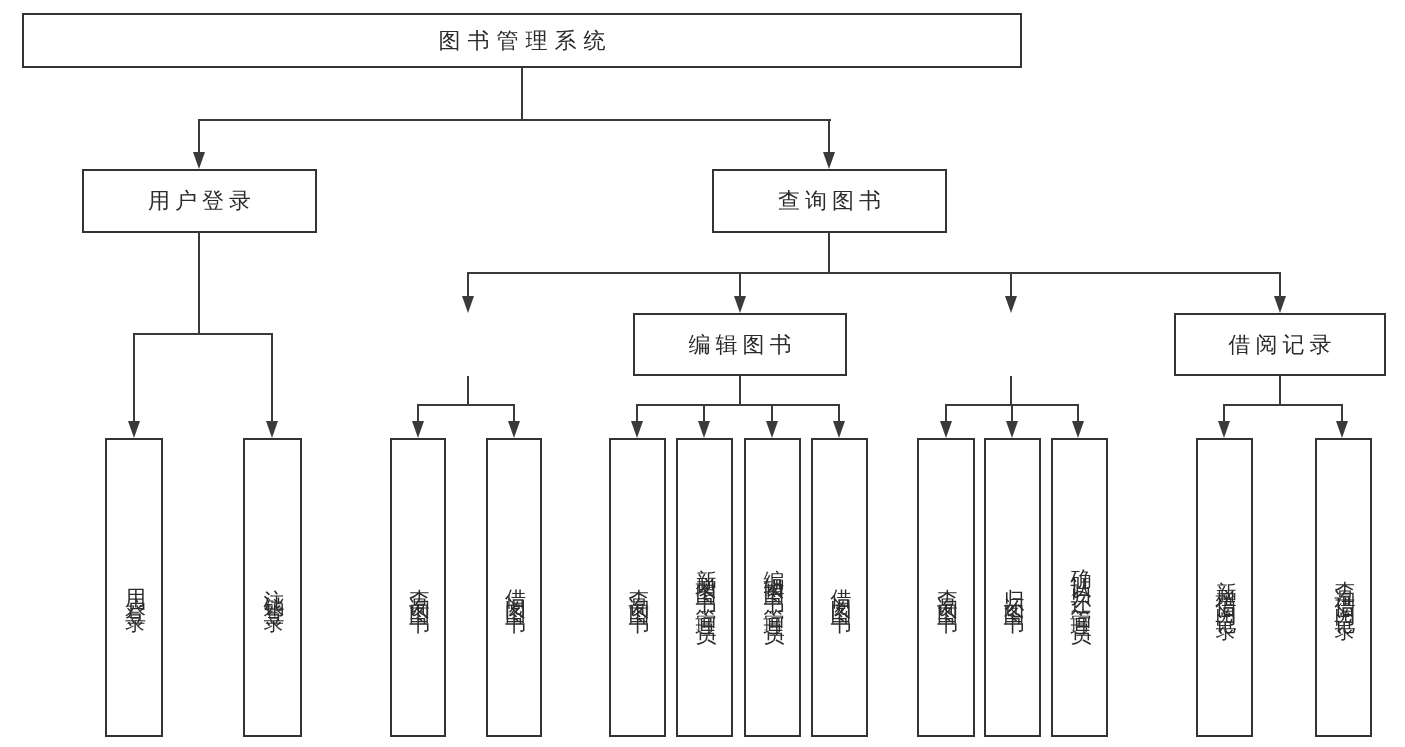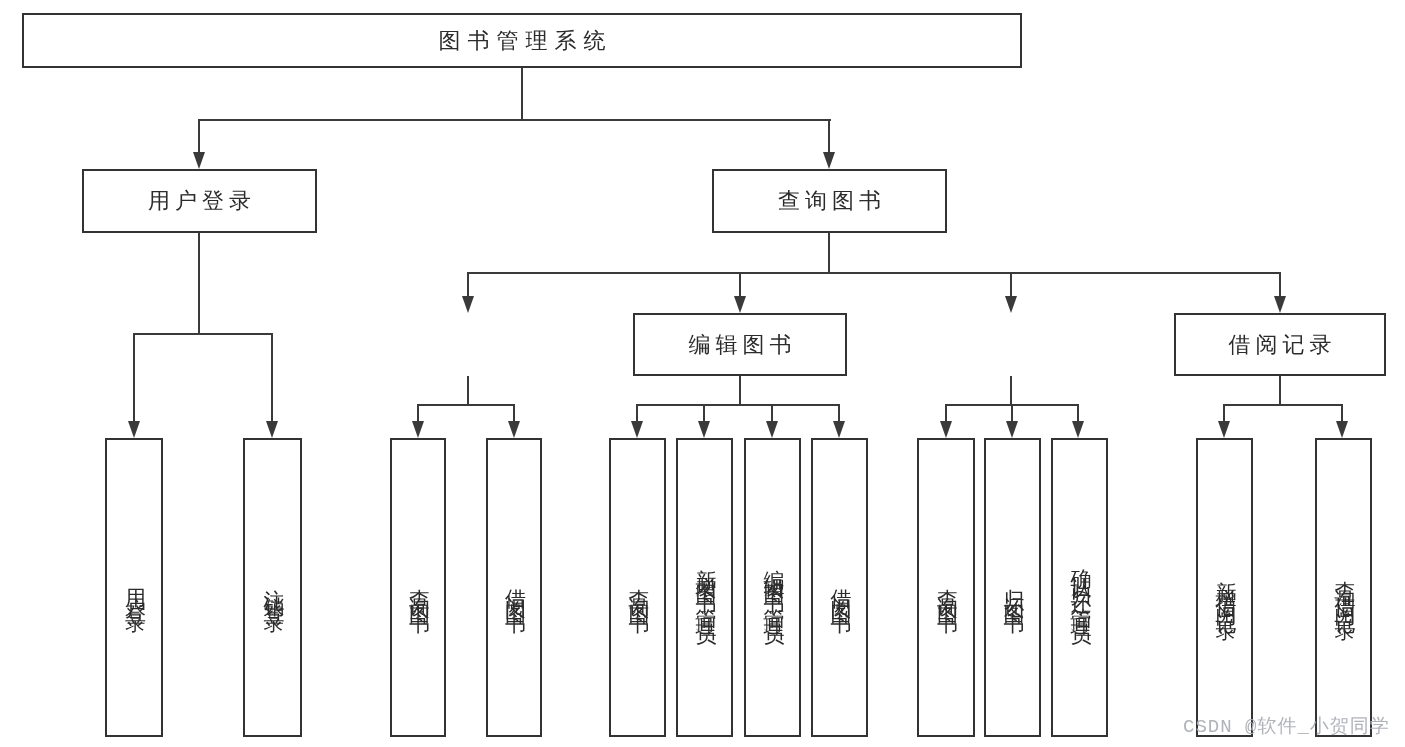--- a/index.html
+++ b/index.html
@@ -150,15 +150,14 @@
     <span class="vlabel">确认归还（管理员）</span>
   </div>
 
   <div class="box" style="left:1196px;top:438px;width:57px;height:299px">
     <span class="vlabel">新增借阅记录</span>
   </div>
   <div class="box" style="left:1315px;top:438px;width:57px;height:299px">
     <span class="vlabel">查询借阅记录</span>
   </div>
 
-  <div class="watermark">CSDN @软件_小贺同学</div>
 
 </div>
 
 </body></html>

